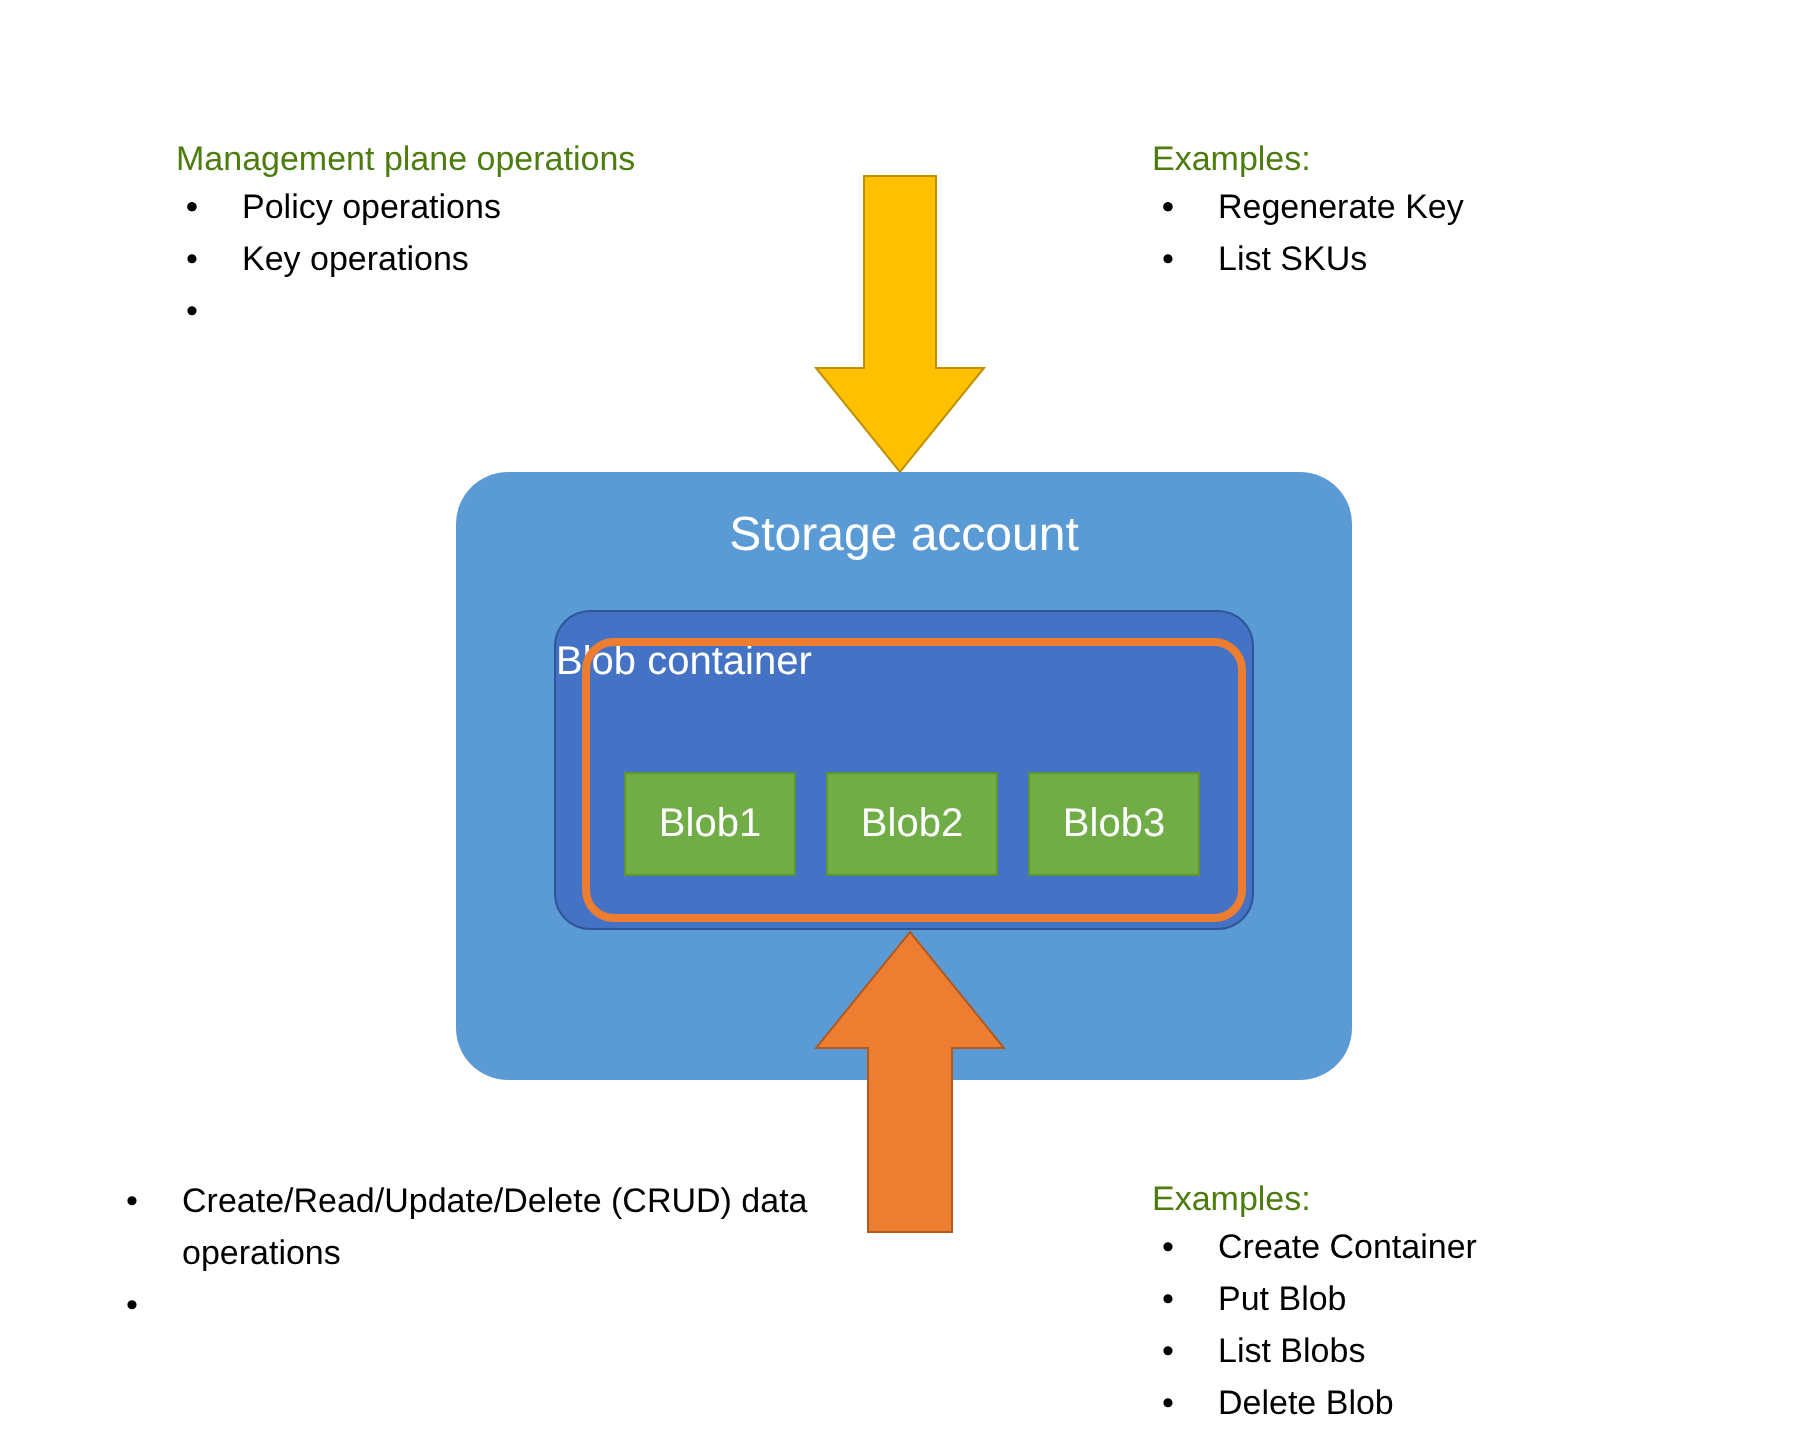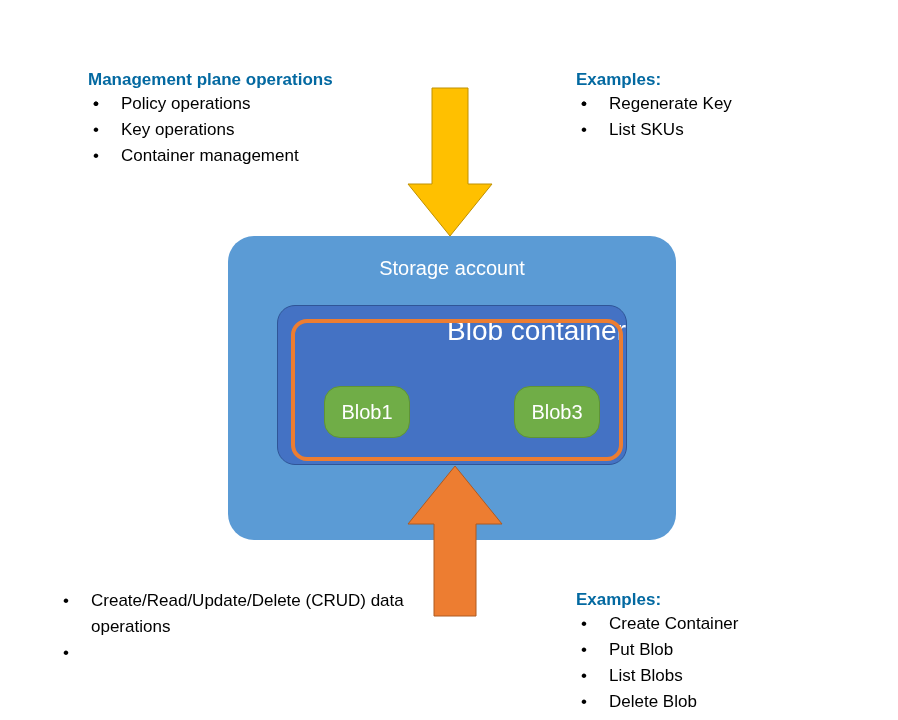--- a/index.html
+++ b/index.html
@@ -22,22 +22,22 @@
     width: 898px;
     height: 720px;
   }
 
   
   .textblock {
     position: absolute;
   }
   .tb-heading {
     font-size: 17px;
-    font-weight: bold;
-    color: #0369a1;
+    font-weight: normal;
+    color: #4d7c0f;
     line-height: 23px;
     white-space: nowrap;
   }
   .bullet-list {
     list-style: none;
     margin: 0;
     padding: 0;
   }
   .bullet-item {
     position: relative;
@@ -75,43 +75,43 @@
     border-radius: 26px;
     box-sizing: border-box;
   }
   .storage-account-label {
     position: absolute;
     left: 0;
     top: 18px;
     width: 100%;
     text-align: center;
     color: #ffffff;
-    font-size: 20px;
+    font-size: 24px;
     line-height: 28px;
   }
 
   .blob-container {
     position: absolute;
     left: 277px;
     top: 305px;
     width: 350px;
     height: 160px;
     background: #4472C4;
     border: 1px solid #2F5597;
     border-radius: 18px;
     box-sizing: border-box;
   }
   .blob-container-label {
     position: absolute;
     left: 0;
     top: 12px;
     width: 100%;
-    text-align: right;
+    text-align: left;
     color: #ffffff;
-    font-size: 28px;
+    font-size: 20px;
     line-height: 26px;
   }
 
   
   .container-outline {
     position: absolute;
     left: 291px;
     top: 319px;
     width: 332px;
     height: 142px;
@@ -130,28 +130,27 @@
     height: 52px;
     display: flex;
     justify-content: space-between;
     align-items: stretch;
   }
   .blob {
     width: 86px;
     height: 52px;
     background: #70AD47;
     border: 1px solid #5F9336;
-    border-radius: 16px;
+    border-radius: 0;
     box-sizing: border-box;
     display: flex;
     align-items: center;
     justify-content: center;
     color: #ffffff;
     font-size: 20px;
-    margin-left: 12px;
   }
 
   
   .arrow-svg {
     position: absolute;
     overflow: visible;
   }
   #arrow-down-mgmt { left: 406px; top: 88px; }
   #arrow-up-data   { left: 405px; top: 466px; }
 </style>
@@ -169,21 +168,20 @@
       <li class="bullet-item">
         <span class="bullet-dot">•</span>
         <span>Policy operations</span>
       </li>
       <li class="bullet-item">
         <span class="bullet-dot">•</span>
         <span>Key operations</span>
       </li>
       <li class="bullet-item">
         <span class="bullet-dot">•</span>
-        <span>Container management</span>
       </li>
     </ul>
   </div>
 
   <div class="textblock" id="mgmt-examples-block">
     <div class="tb-heading">Examples:</div>
     <ul class="bullet-list">
       <li class="bullet-item">
         <span class="bullet-dot">•</span>
       </li>
@@ -208,20 +206,23 @@
 
   <div class="blob-container">
     <div class="blob-container-label">Blob container</div>
   </div>
 
   <div class="blob-row">
     <div class="blob">
       <span>Blob1</span>
     </div>
     <div class="blob">
+      <span>Blob2</span>
+    </div>
+    <div class="blob">
       <span>Blob3</span>
     </div>
   </div>
 
   <div class="container-outline"></div>
 
   <svg class="arrow-svg" id="arrow-up-data" width="100" height="152" viewBox="0 0 100 152">
     <polygon points="50,0 97,58 71,58 71,150 29,150 29,58 3,58" fill="#ED7D31" stroke="#AE5A21" stroke-width="1"></polygon>
   </svg>
 

